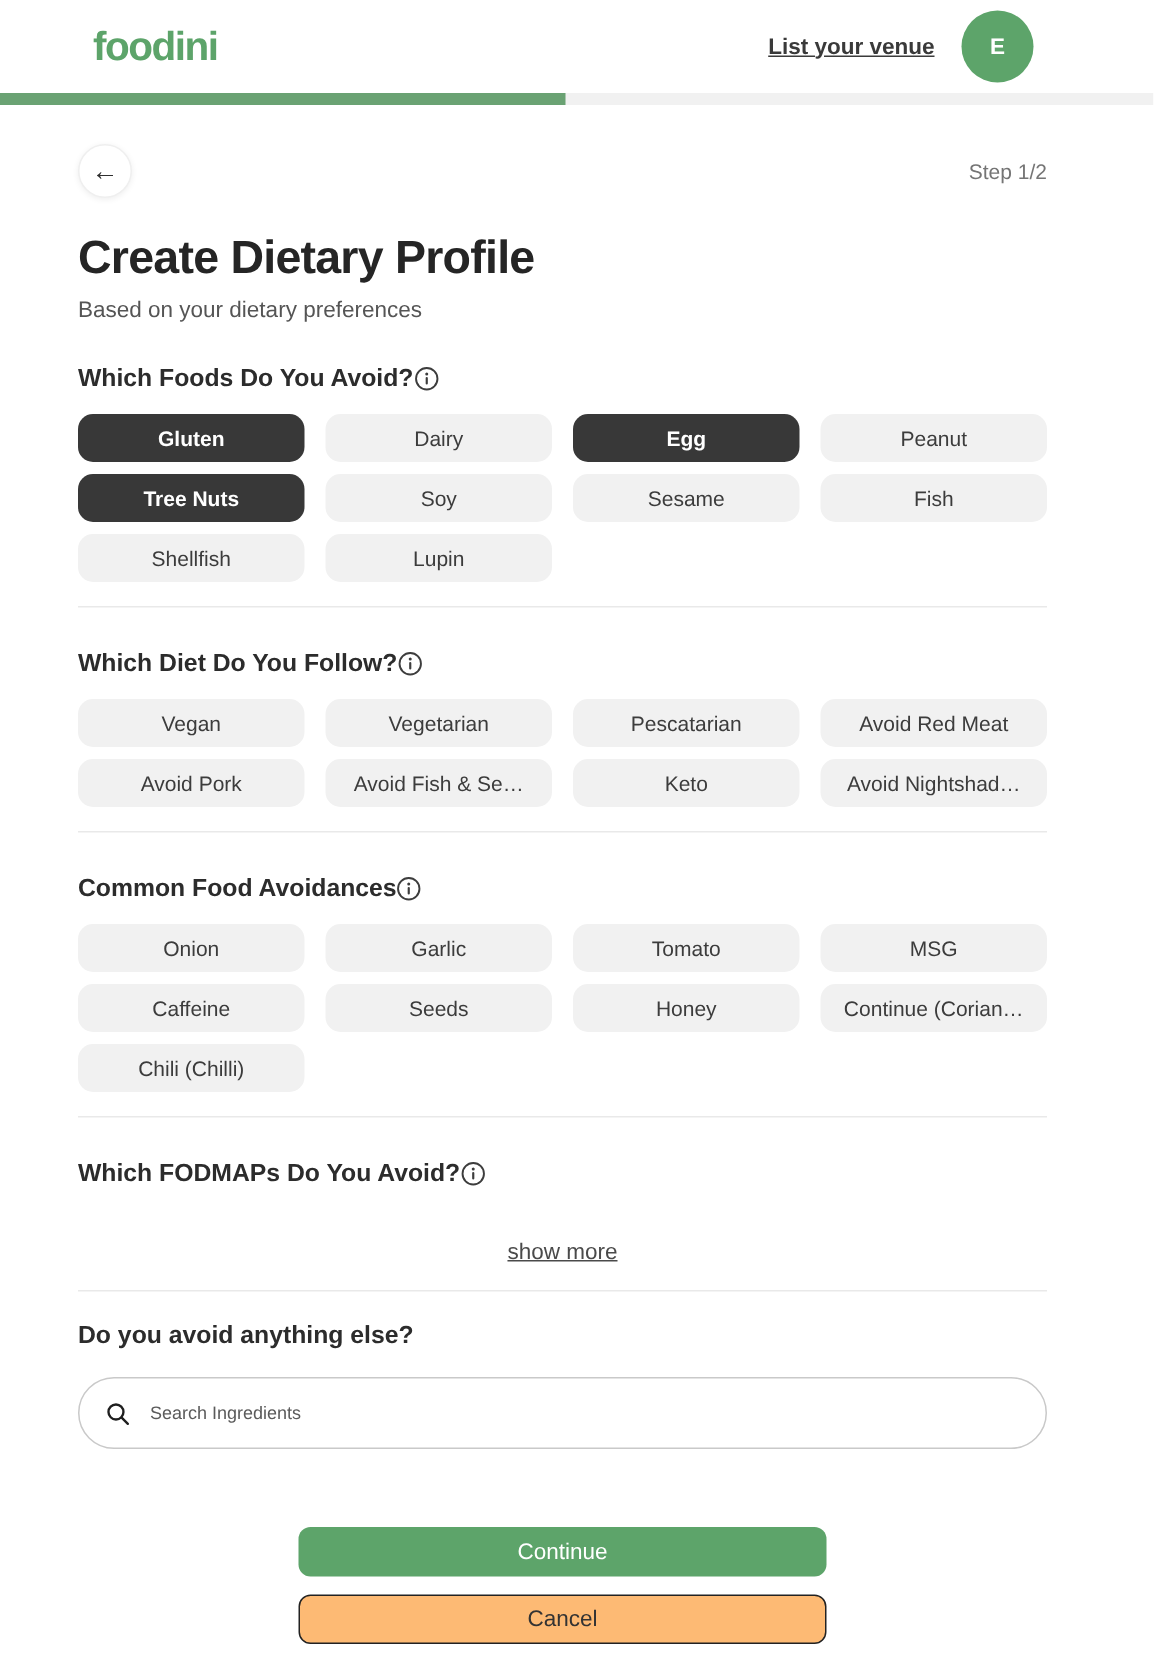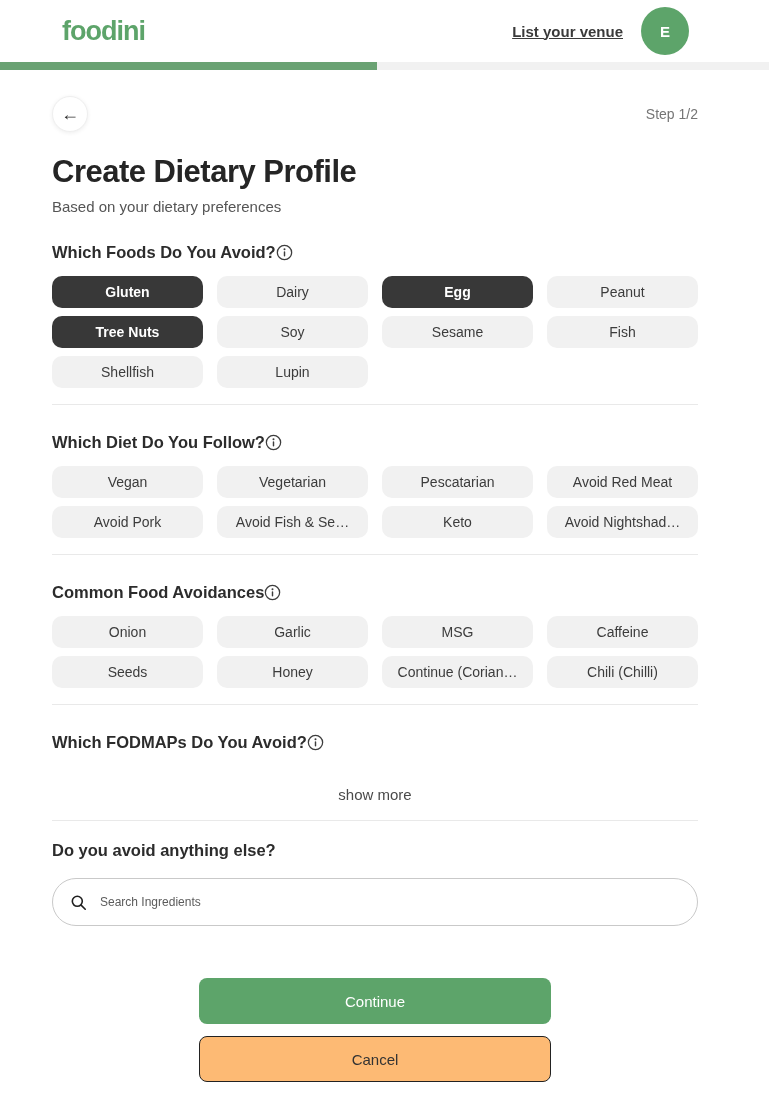--- a/index.html
+++ b/index.html
@@ -80,21 +80,21 @@
     background: var(--chip-bg); color: #3c3c3c;
     font-family: inherit; font-size: 14px; font-weight: 500;
     display: flex; align-items: center; justify-content: center;
     white-space: nowrap; overflow: hidden;
     padding: 12px 8px; cursor: pointer;
   }
   .chip.selected { background: var(--chip-dark); color: #fff; font-weight: 700; }
   .divider { border: none; border-top: 1px solid #e9e9e9; margin: 16px 0 0 0; }
   .show-more-wrap { margin-top: 34px; text-align: center; }
   .show-more {
-    font-size: 15px; color: #4a4a4a; cursor: pointer;
+    font-size: 15px; color: #4a4a4a; text-decoration: underline; cursor: pointer;
     background: none; border: none; font-family: inherit; padding: 0;
   }
   .anything-title { margin-top: 20px; font-size: 16.5px; font-weight: 700; color: #2c2c2c; }
   .search-wrap {
     margin-top: 18px; height: 46px;
     border: 1px solid #c9c9c9; border-radius: 26px;
     display: flex; align-items: center; gap: 10px; padding: 0 16px;
     background: #fff;
   }
   .search-wrap svg { flex: 0 0 auto; }
@@ -102,21 +102,21 @@
     flex: 1; border: none; outline: none;
     font-family: inherit; font-size: 12px; color: #2f2f2f; background: transparent;
   }
   .search-input::placeholder { color: #5b5b5b; opacity: 1; }
   
   .actions {
     margin-top: 52px;
     display: flex; flex-direction: column; align-items: center; gap: 12px;
   }
   .btn {
-    width: 352px; height: 46px; border-radius: 8px;
+    width: 352px; height: 33px; border-radius: 8px;
     font-family: inherit; font-size: 15px; cursor: pointer;
     display: flex; align-items: center; justify-content: center;
   }
   .btn-continue { background: var(--green); color: #fff; border: none; font-weight: 500; }
   .btn-cancel { background: #fdba74; color: #333; border: 1px solid #222; font-weight: 500; }
 </style>
 </head>
 <body>
 
 <div class="header">
@@ -199,20 +199,21 @@
     <svg width="17" height="17" viewBox="0 0 20 20" fill="none">
       <circle cx="10" cy="10" r="8.4" stroke="#3d3d3d" stroke-width="1.5"></circle>
       <circle cx="10" cy="6.2" r="1.2" fill="#3d3d3d"></circle>
       <rect x="9.15" y="8.6" width="1.7" height="6" rx="0.85" fill="#3d3d3d"></rect>
     </svg>
   </button>
 </div>
         <div class="chip-grid">
           <button class="chip">Onion</button>
           <button class="chip">Garlic</button>
+          <button class="chip">Tomato</button>
           <button class="chip">MSG</button>
           <button class="chip">Caffeine</button>
           <button class="chip">Seeds</button>
           <button class="chip">Honey</button>
           <button class="chip">Continue (Corian…</button>
           <button class="chip">Chili (Chilli)</button>
         </div>
         <hr class="divider">
       </section>
       <section>

